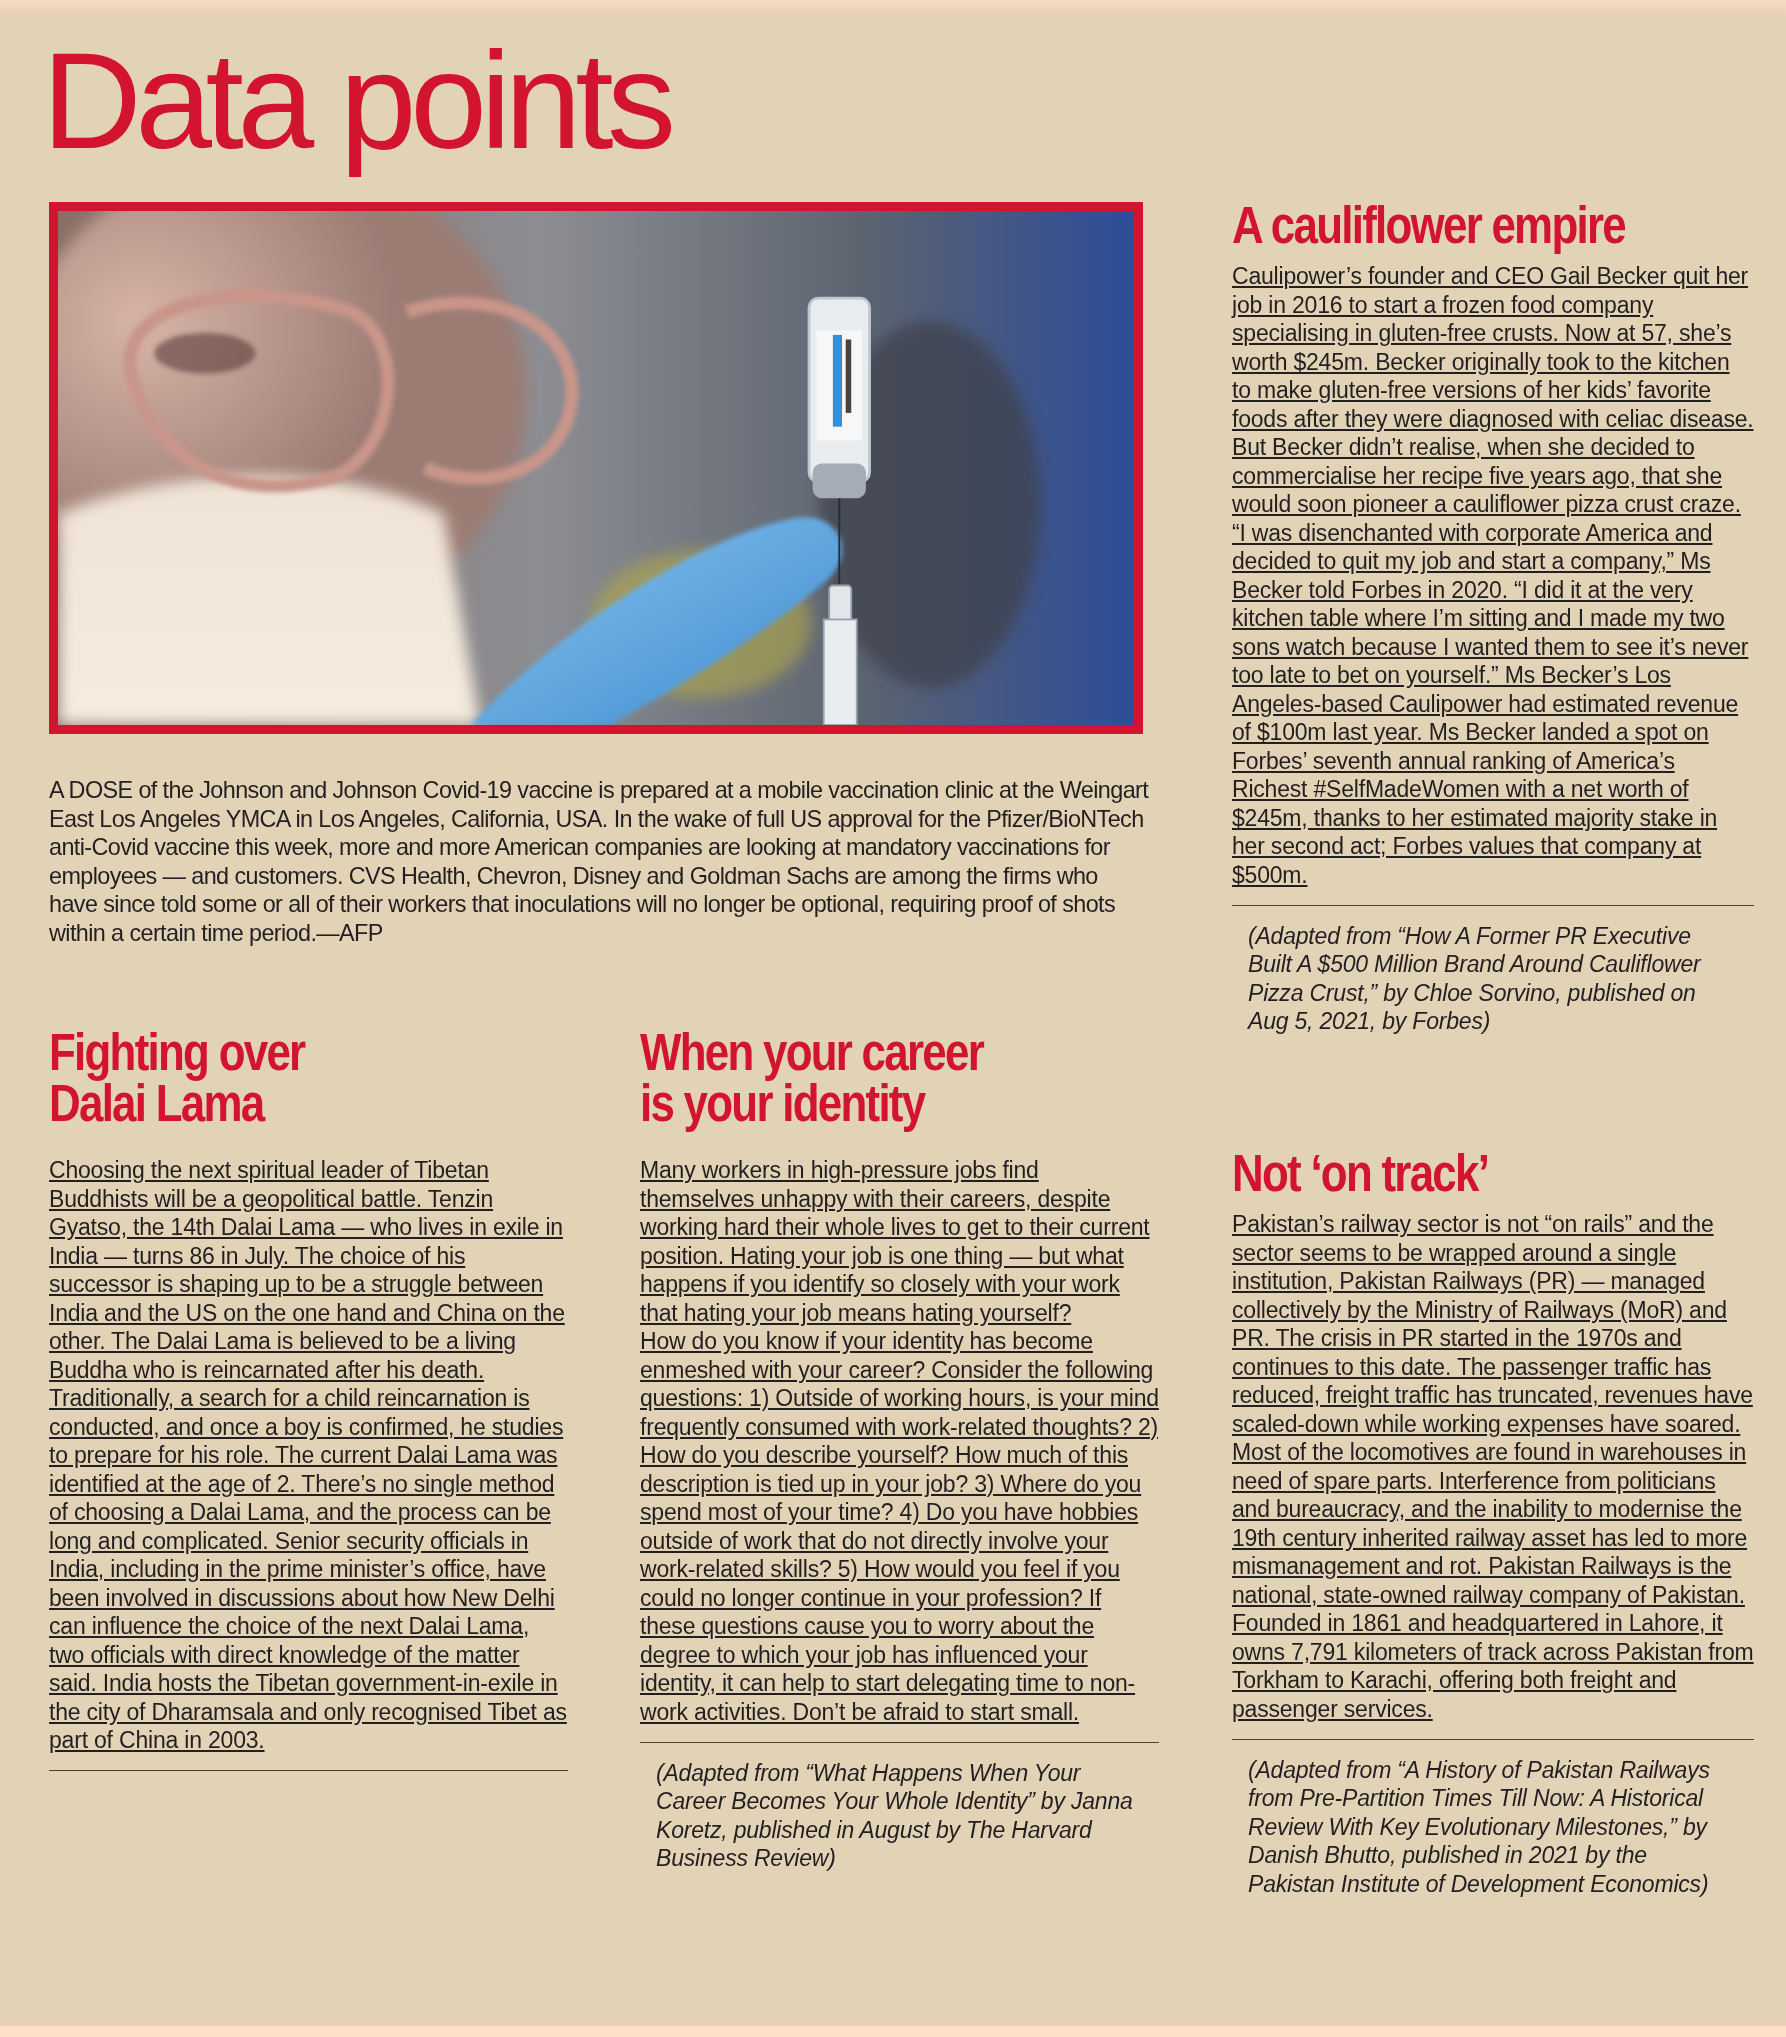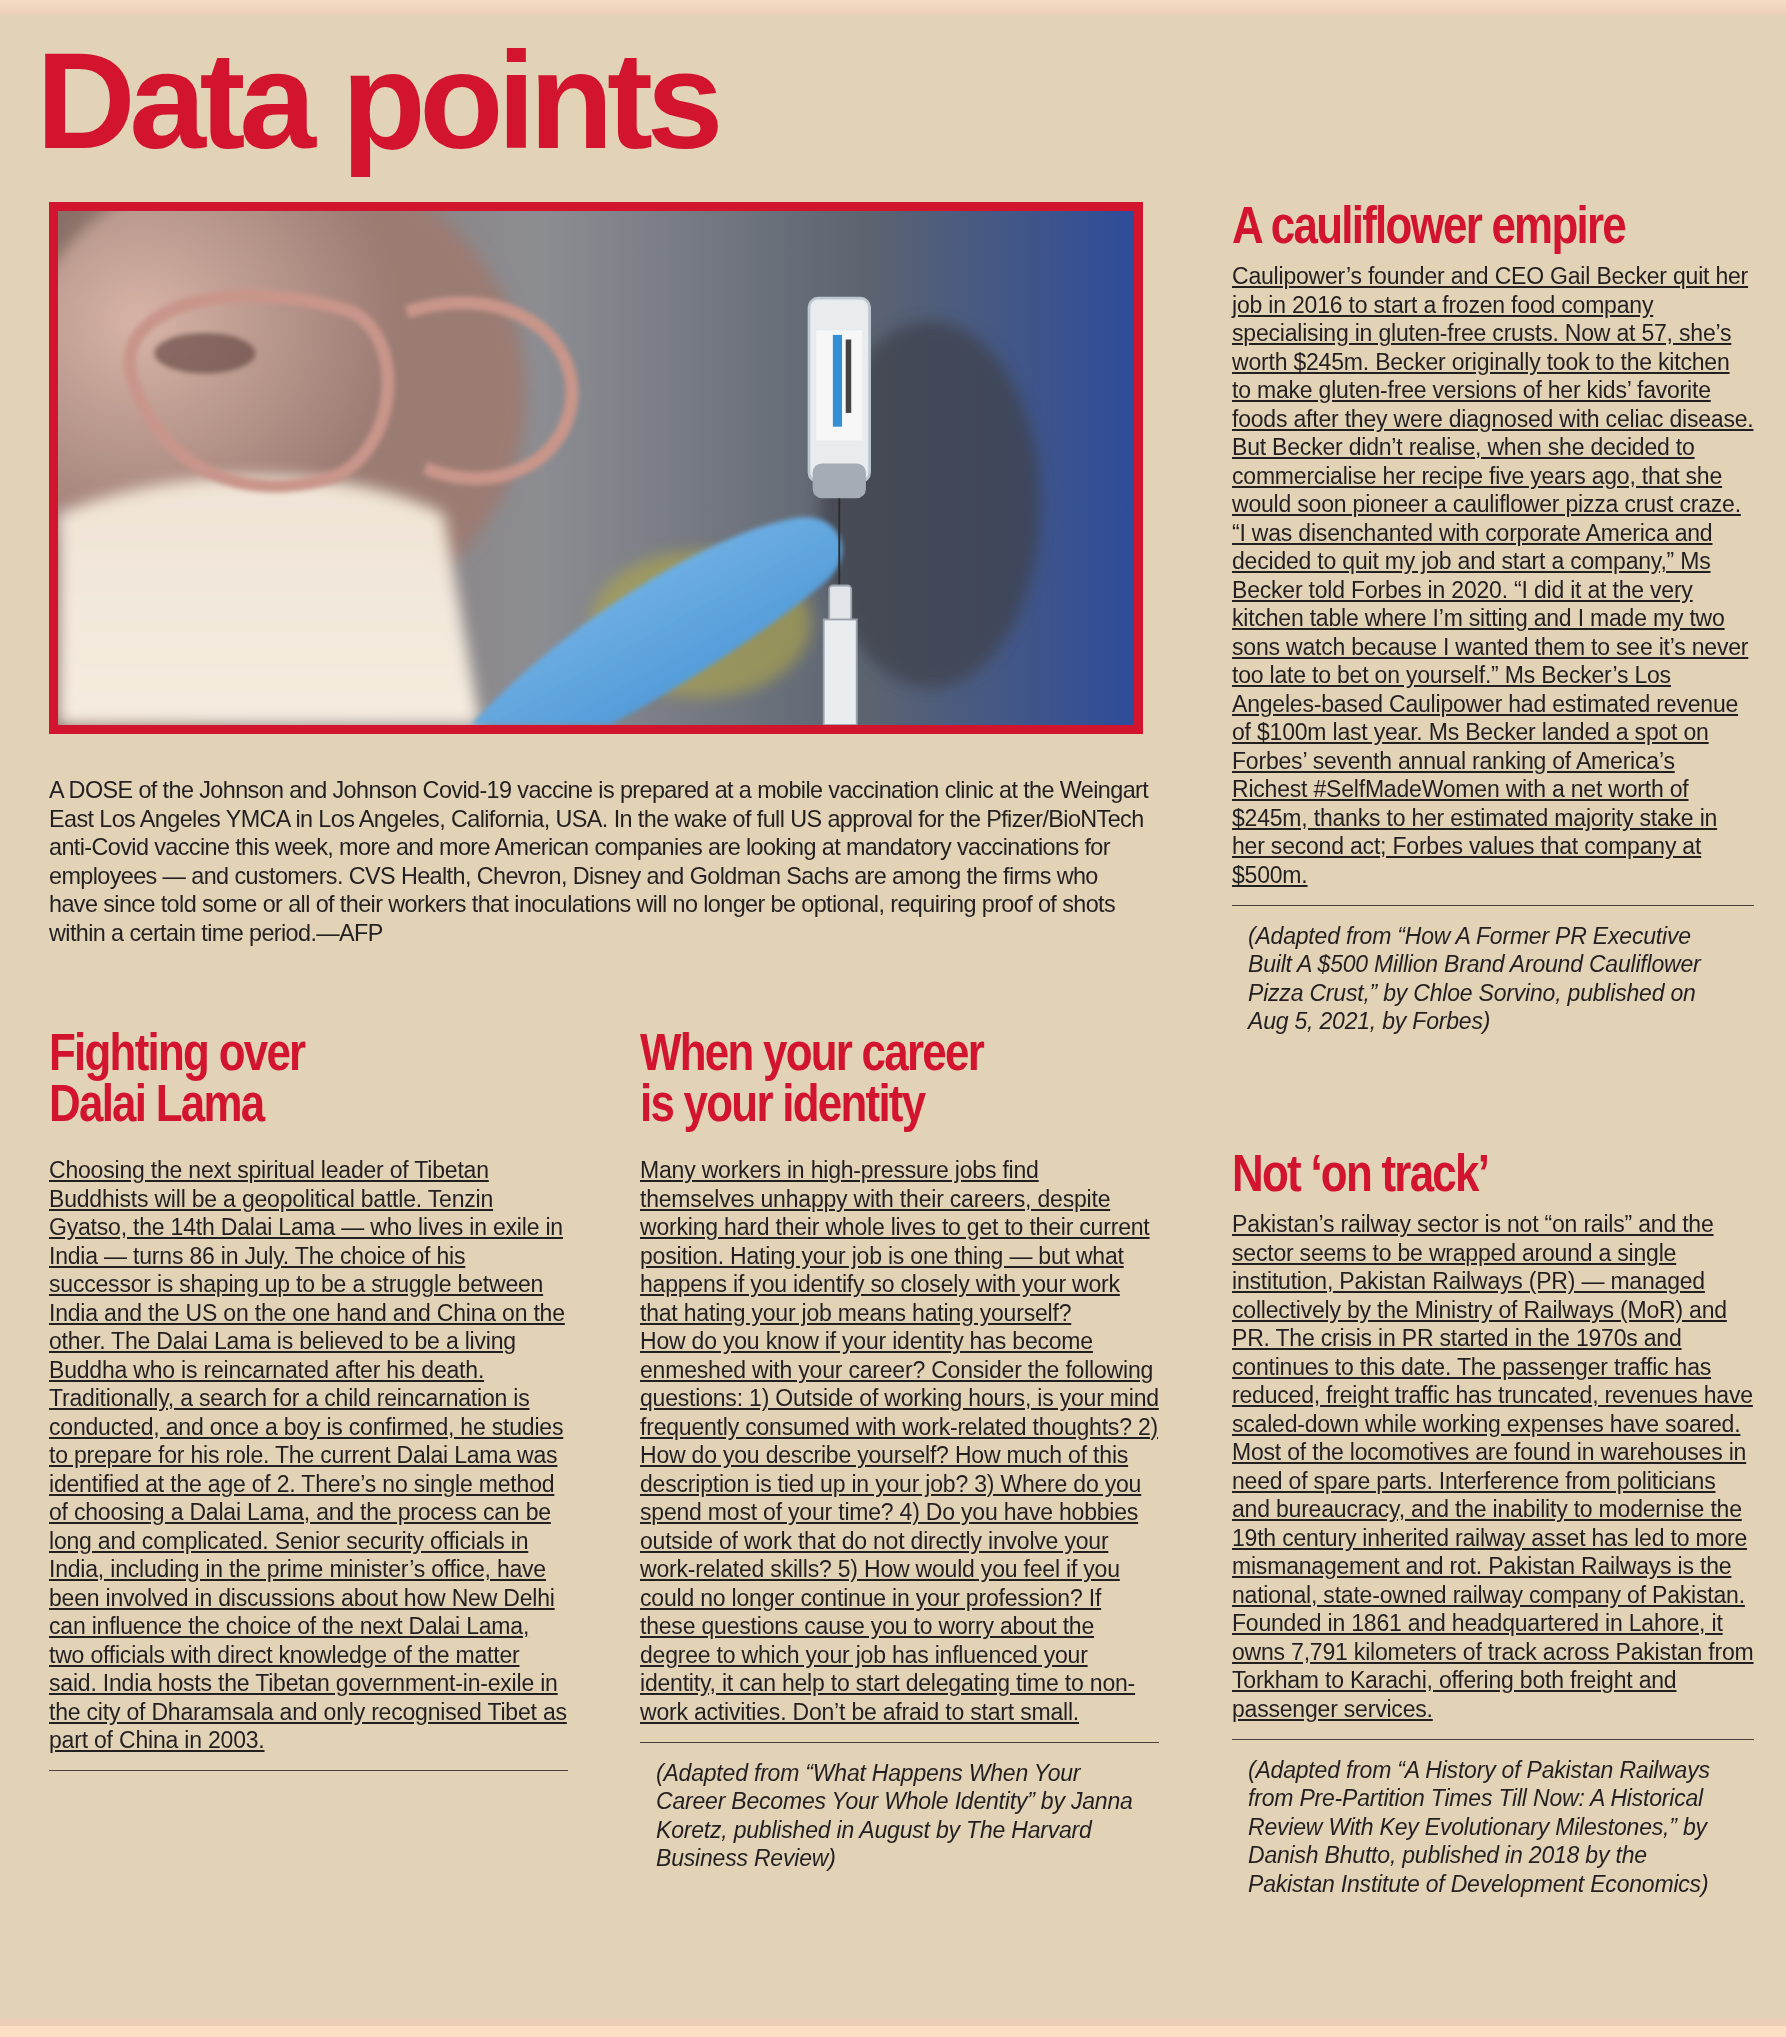--- a/index.html
+++ b/index.html
@@ -18,25 +18,25 @@
     .edge-top {
       position: absolute; left: 0; top: 0; width: 1786px; height: 14.7px;
       background: linear-gradient(#f6dcc4, #ecceb6);
     }
     .edge-bottom {
       position: absolute; left: 0; bottom: 0; width: 1786px; height: 20px;
       background: linear-gradient(#ecceb6 0%, #ecceb6 40%, #fbe0c6 40%, #fbe0c6 100%);
     }
     .masthead {
       position: absolute;
-      left: 36px;
+      left: 42px;
       top: 31px;
       margin: 0;
       font-family: "Liberation Sans", sans-serif;
-      font-weight: bold;
+      font-weight: normal;
       font-size: 138px;
       letter-spacing: -6.4px;
       line-height: 1;
       color: #d2142f;
       transform: scaleX(1.0);
       transform-origin: left top;
     }
     .photo-frame {
       position: absolute;
       left: 49px;
@@ -192,17 +192,17 @@
   <div class="rule"></div>
   <p class="source">(Adapted from “How A Former PR Executive Built A $500 Million Brand Around Cauliflower Pizza Crust,” by Chloe Sorvino, published on Aug 5, 2021, by Forbes)</p>
 </section>
 
 <section class="col col-right-bottom">
   <h2 class="headline">Not ‘on track’</h2>
   <div class="body-text">
     <p>Pakistan’s railway sector is not “on rails” and the sector seems to be wrapped around a single institution, Pakistan Railways (PR) — managed collectively by the Ministry of Railways (MoR) and PR. The crisis in PR started in the 1970s and continues to this date. The passenger traffic has reduced, freight traffic has truncated, revenues have scaled-down while working expenses have soared. Most of the locomotives are found in warehouses in need of spare parts. Interference from politicians and bureaucracy, and the inability to modernise the 19th century inherited railway asset has led to more mismanagement and rot. Pakistan Railways is the national, state-owned railway company of Pakistan. Founded in 1861 and headquartered in Lahore, it owns 7,791 kilometers of track across Pakistan from Torkham to Karachi, offering both freight and passenger services.</p>
   </div>
   <div class="rule"></div>
-  <p class="source">(Adapted from “A History of Pakistan Railways from Pre-Partition Times Till Now: A Historical Review With Key Evolutionary Milestones,” by Danish Bhutto, published in 2018 by the Pakistan Institute of Development Economics)</p>
+  <p class="source">(Adapted from “A History of Pakistan Railways from Pre-Partition Times Till Now: A Historical Review With Key Evolutionary Milestones,” by Danish Bhutto, published in 2021 by the Pakistan Institute of Development Economics)</p>
 </section>
 
 <div class="edge-bottom"></div>
 
 
 </body></html>

